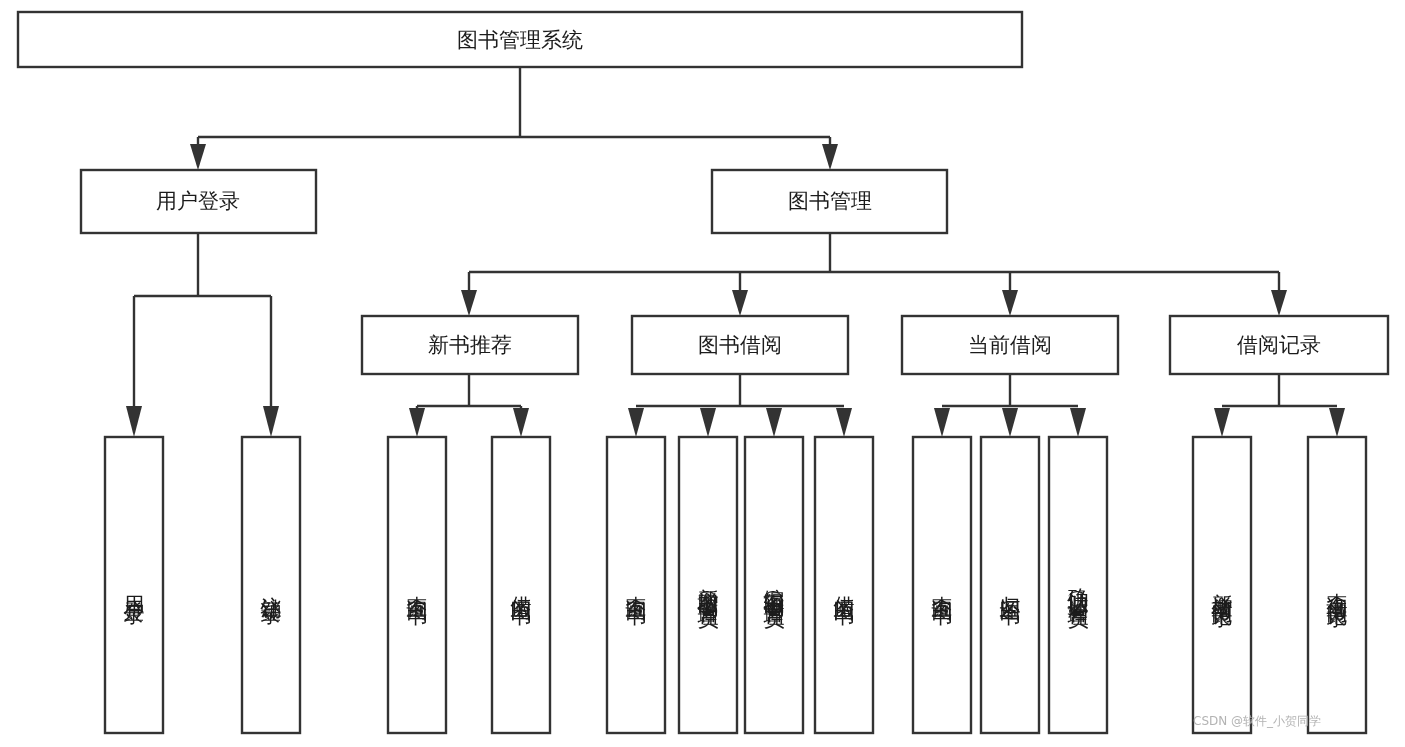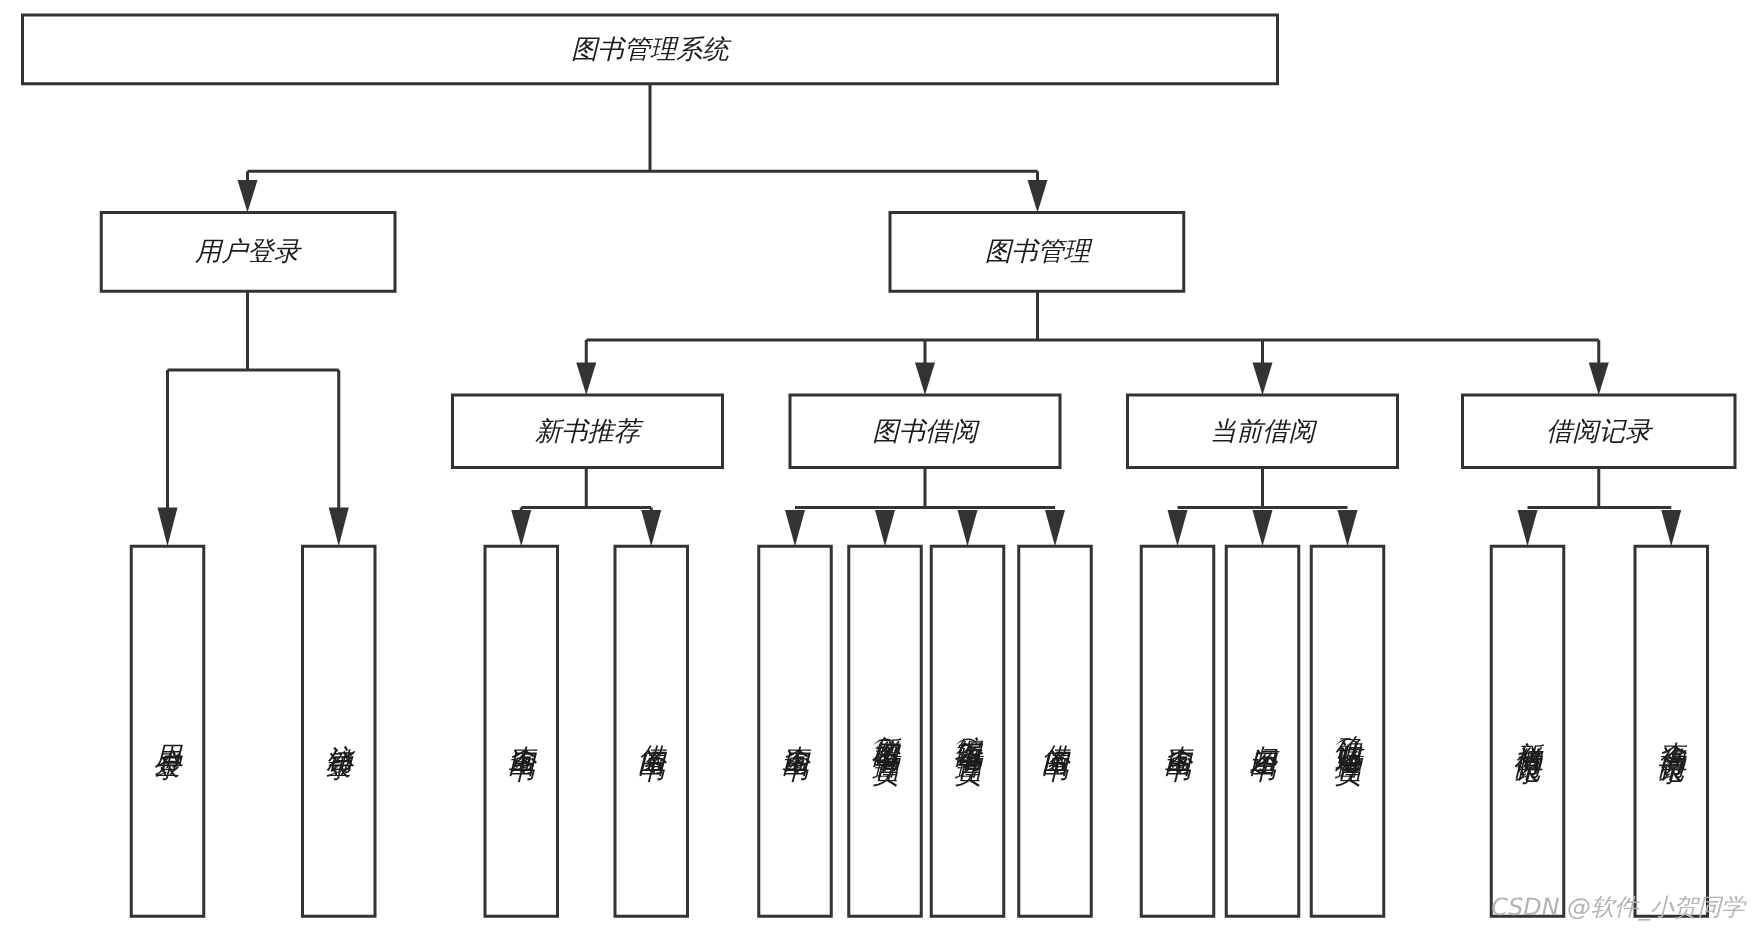--- a/index.html
+++ b/index.html
@@ -10,21 +10,20 @@
   }
   body {
     font-family: "DejaVu Sans", "Liberation Sans", sans-serif;
   }
   #diagram-root {
     position: relative;
     width: 1405px;
     height: 747px;
     background: #ffffff;
     overflow: hidden;
-    font-style: italic;
   }
   svg.tree-canvas {
     position: absolute;
     left: 0;
     top: 0;
     width: 1405px;
     height: 747px;
   }
   .node-box {
     fill: #ffffff;
@@ -54,21 +53,21 @@
     fill: #1c1c1c;
     writing-mode: vertical-rl;
     text-orientation: upright;
     letter-spacing: 3px;
     dominant-baseline: central;
     text-anchor: middle;
   }
   .watermark {
     position: absolute;
     font-family: "DejaVu Sans", "Liberation Sans", sans-serif;
-    font-size: 19px;
+    font-size: 12px;
     color: #b3b3b3;
     white-space: nowrap;
     left: 1193px;
     top: 713px;
     pointer-events: none;
   }
 </style>
 </head>
 <body>
 

